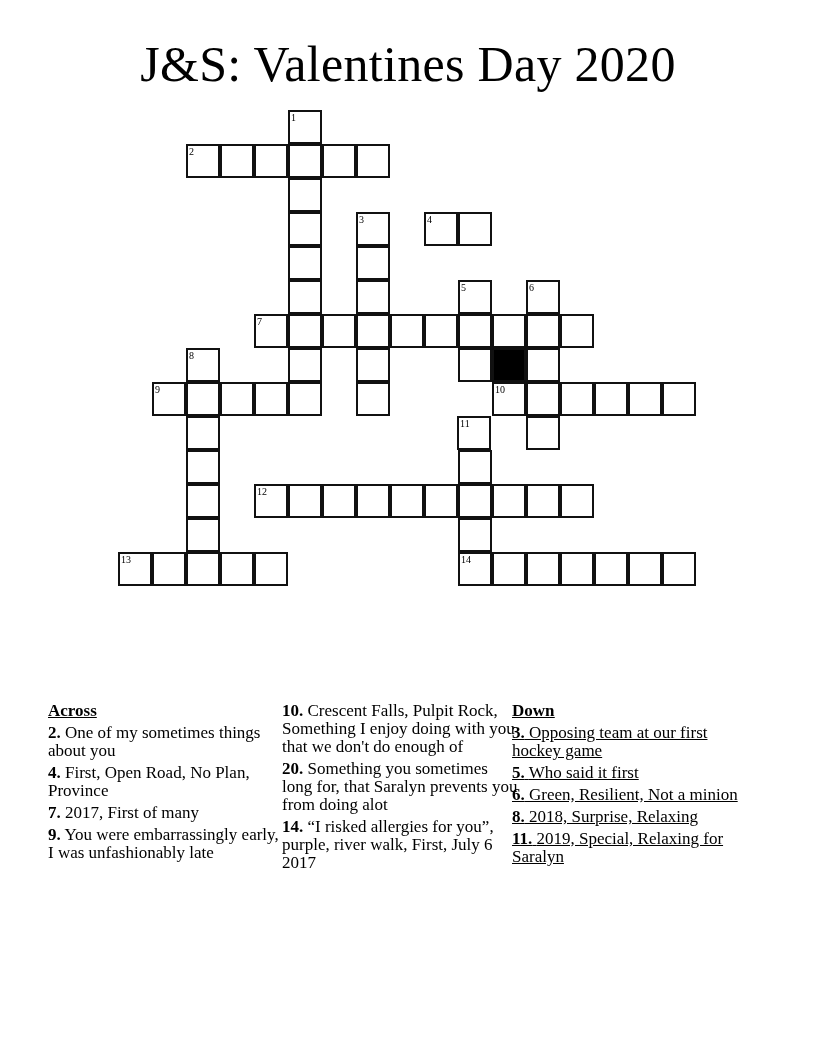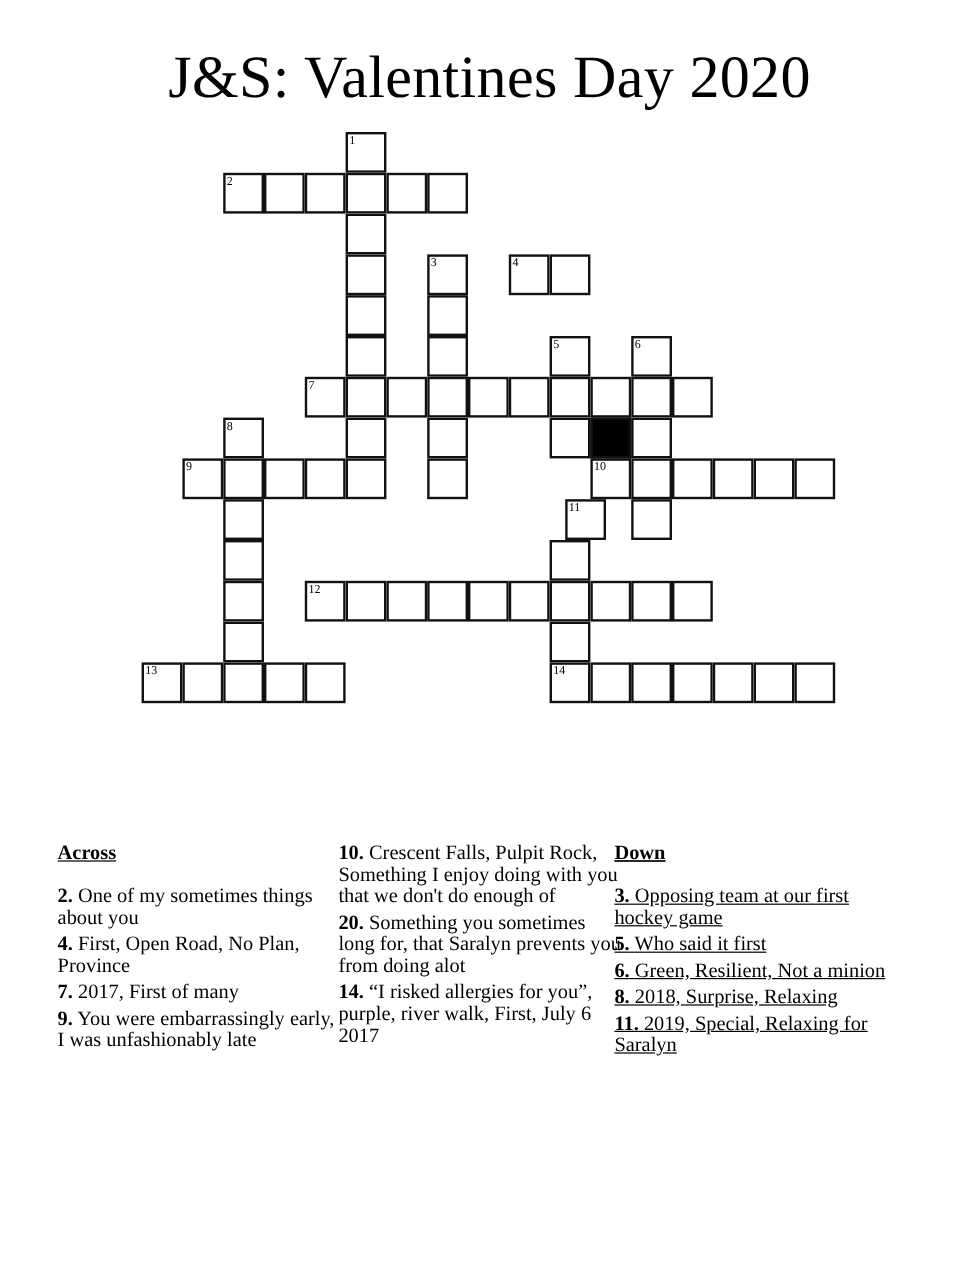--- a/index.html
+++ b/index.html
@@ -55,21 +55,21 @@
     }
     .clues {
       position: absolute;
       top: 702px;
       font-size: 17px;
       line-height: 18px;
     }
     .clues .heading {
       font-weight: bold;
       text-decoration: underline;
-      margin-bottom: 18px;
+      margin-bottom: 4px;
     }
     .clue {
       margin-bottom: 4px;
     }
     .clue .cnum {
       font-weight: bold;
     }
     #col1 { left: 48px; width: 232px; }
     #col2 { left: 282px; width: 240px; }
     #col3 { left: 512px; width: 232px; text-decoration: underline; }
@@ -144,21 +144,21 @@
     </div>
     <div class="cell" style="left: 220px; top: 382px;"></div>
     <div class="cell" style="left: 254px; top: 382px;"></div>
     <div class="cell" style="left: 492px; top: 382px;">
       <span class="num">10</span>
     </div>
     <div class="cell" style="left: 560px; top: 382px;"></div>
     <div class="cell" style="left: 594px; top: 382px;"></div>
     <div class="cell" style="left: 628px; top: 382px;"></div>
     <div class="cell" style="left: 662px; top: 382px;"></div>
-    <div class="cell" style="left: 471px; top: 416px;">
+    <div class="cell" style="left: 457px; top: 416px;">
       <span class="num">11</span>
     </div>
     <div class="cell" style="left: 458px; top: 450px;"></div>
     <div class="cell" style="left: 458px; top: 484px;"></div>
     <div class="cell" style="left: 458px; top: 518px;"></div>
     <div class="cell" style="left: 458px; top: 552px;">
       <span class="num">14</span>
     </div>
     <div class="cell" style="left: 254px; top: 484px;">
       <span class="num">12</span>

